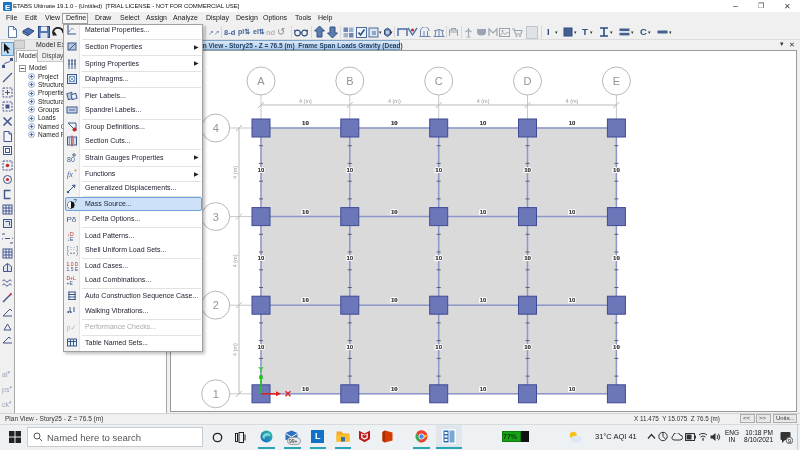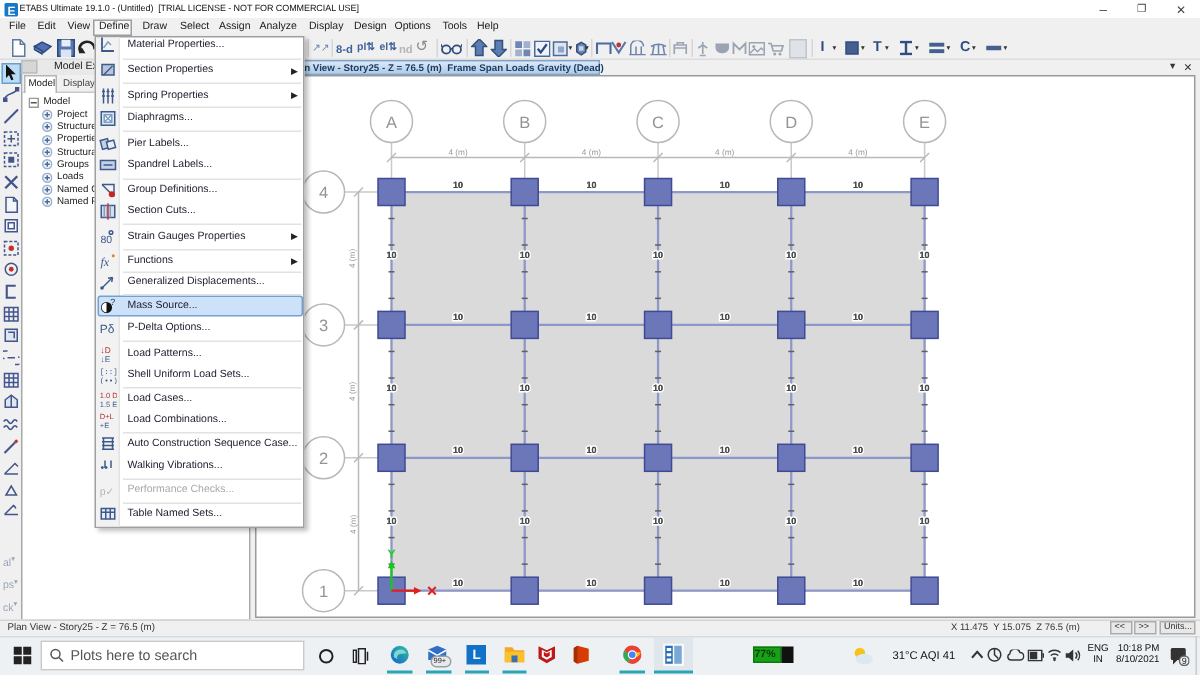--- a/index.html
+++ b/index.html
@@ -665,21 +665,21 @@
     <rect x="0" y="0" width="5.5" height="5.5" fill="#222"></rect>
     <rect x="6.5" y="0" width="5.5" height="5.5" fill="#222"></rect>
     <rect x="0" y="6.5" width="5.5" height="5.5" fill="#222"></rect>
     <rect x="6.5" y="6.5" width="5.5" height="5.5" fill="#222"></rect>
   </svg>
 <div class="abs" style="left:27px;top:427px;width:176px;height:20px;background:#ffffff;border:1px solid #c8cacc;box-sizing:border-box;"></div>
 <svg class="abs" style="left:33px;top:432px;" width="10" height="10" viewBox="0 0 10 10">
     <circle cx="4" cy="4" r="3" fill="none" stroke="#555" stroke-width="1"></circle>
     <line x1="6.3" y1="6.3" x2="9" y2="9" stroke="#555" stroke-width="1"></line>
   </svg>
-<div class="tx" style="left:47px;top:431.5px;font-size:9.5px;color:#555;">Plots here to search</div>
+<div class="tx" style="left:47px;top:431.5px;font-size:9.5px;color:#555;">Named here to search</div>
 <svg class="abs" style="left:212px;top:431.5px;" width="11" height="11" viewBox="0 0 11 11">
     <circle cx="5.5" cy="5.5" r="4.2" fill="none" stroke="#222" stroke-width="1.3"></circle>
   </svg>
 <svg class="abs" style="left:235px;top:431.5px;" width="11" height="11" viewBox="0 0 11 11">
     <rect x="0.5" y="1.5" width="2" height="8" fill="none" stroke="#222"></rect>
     <rect x="4" y="0.5" width="4.5" height="10" fill="none" stroke="#222"></rect>
     <rect x="9.5" y="2.5" width="1" height="6" fill="#222"></rect>
   </svg>
 <svg class="abs" style="left:260px;top:430px;" width="13" height="13" viewBox="0 0 13 13">
     <defs>

